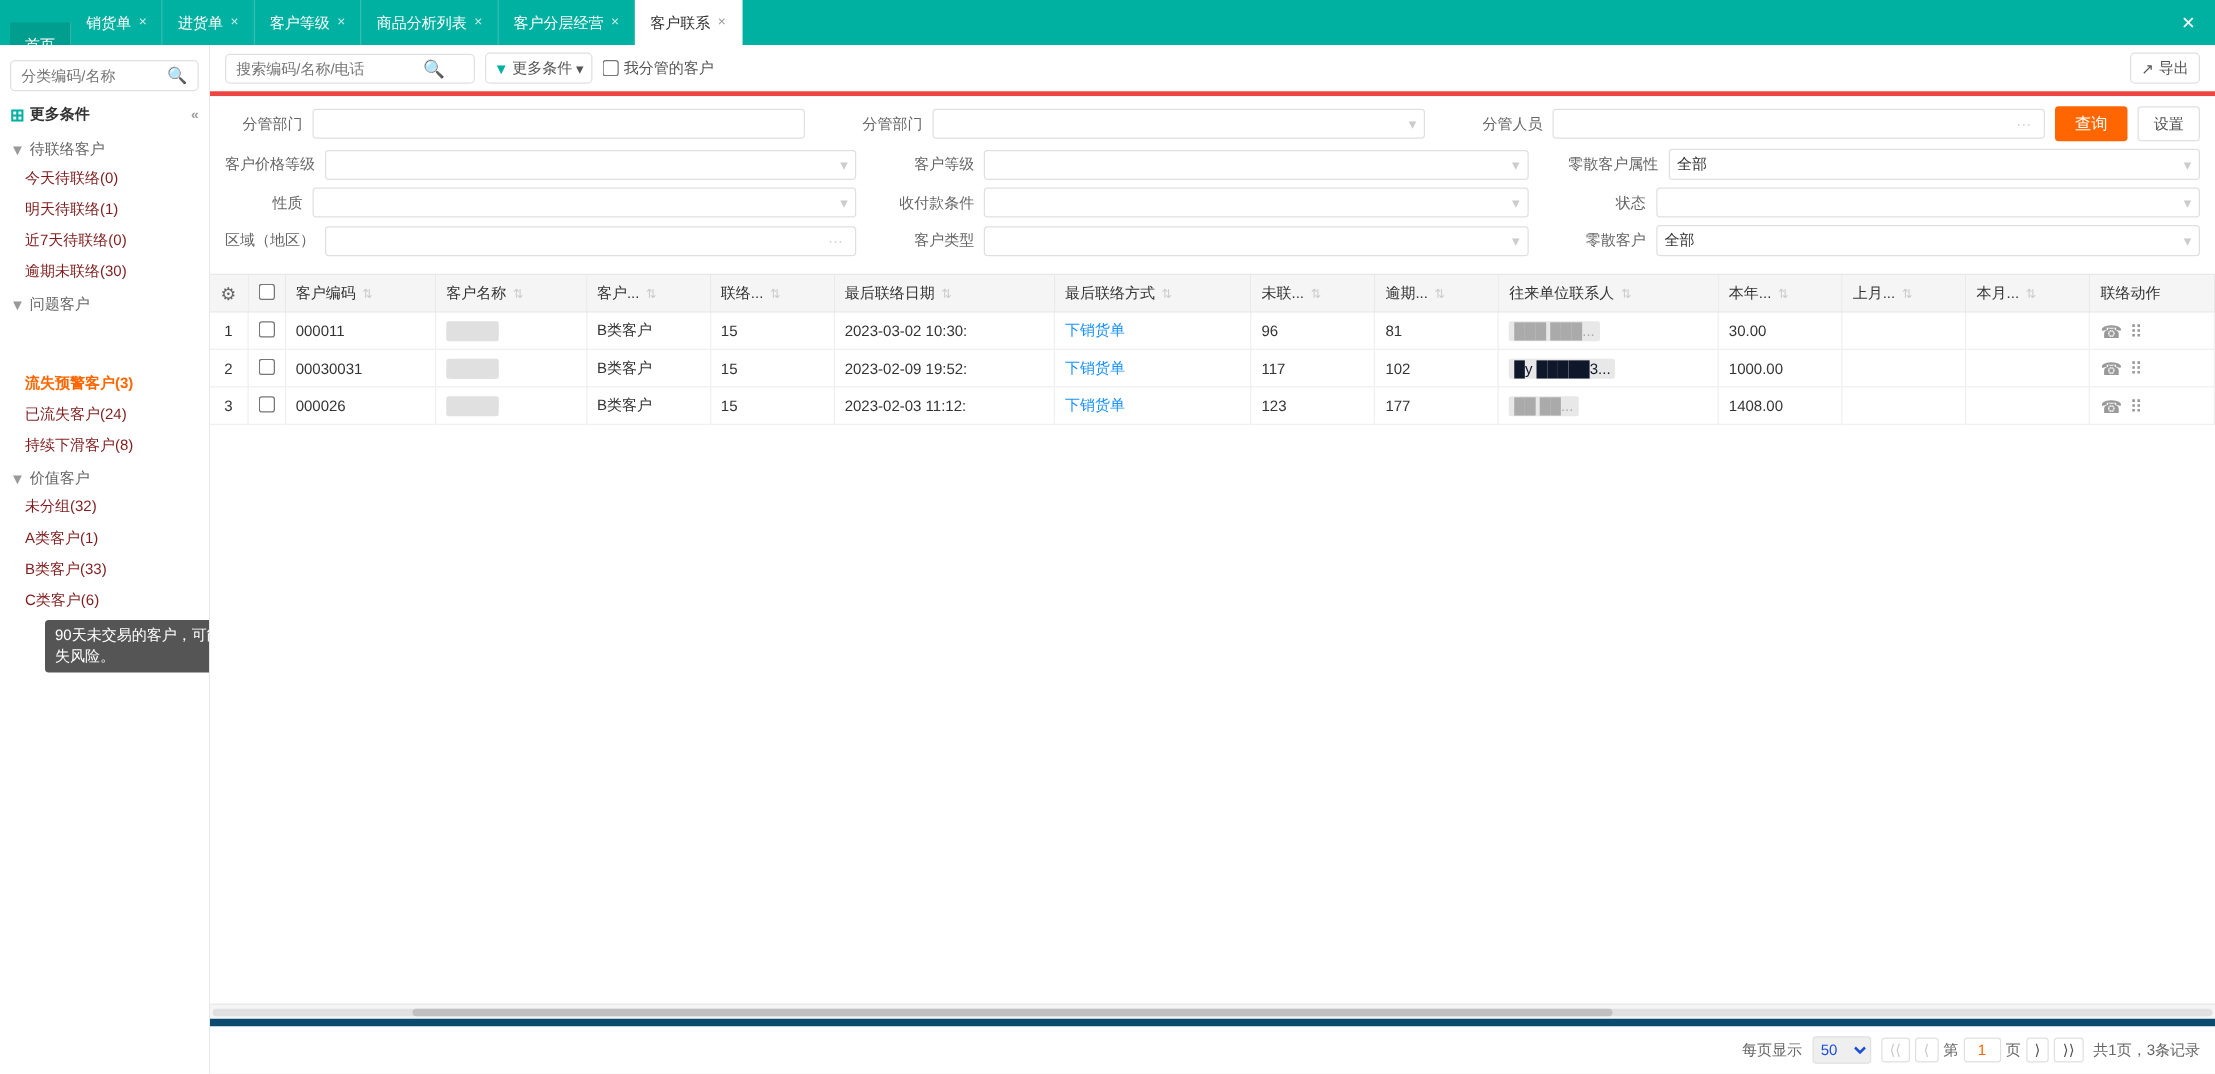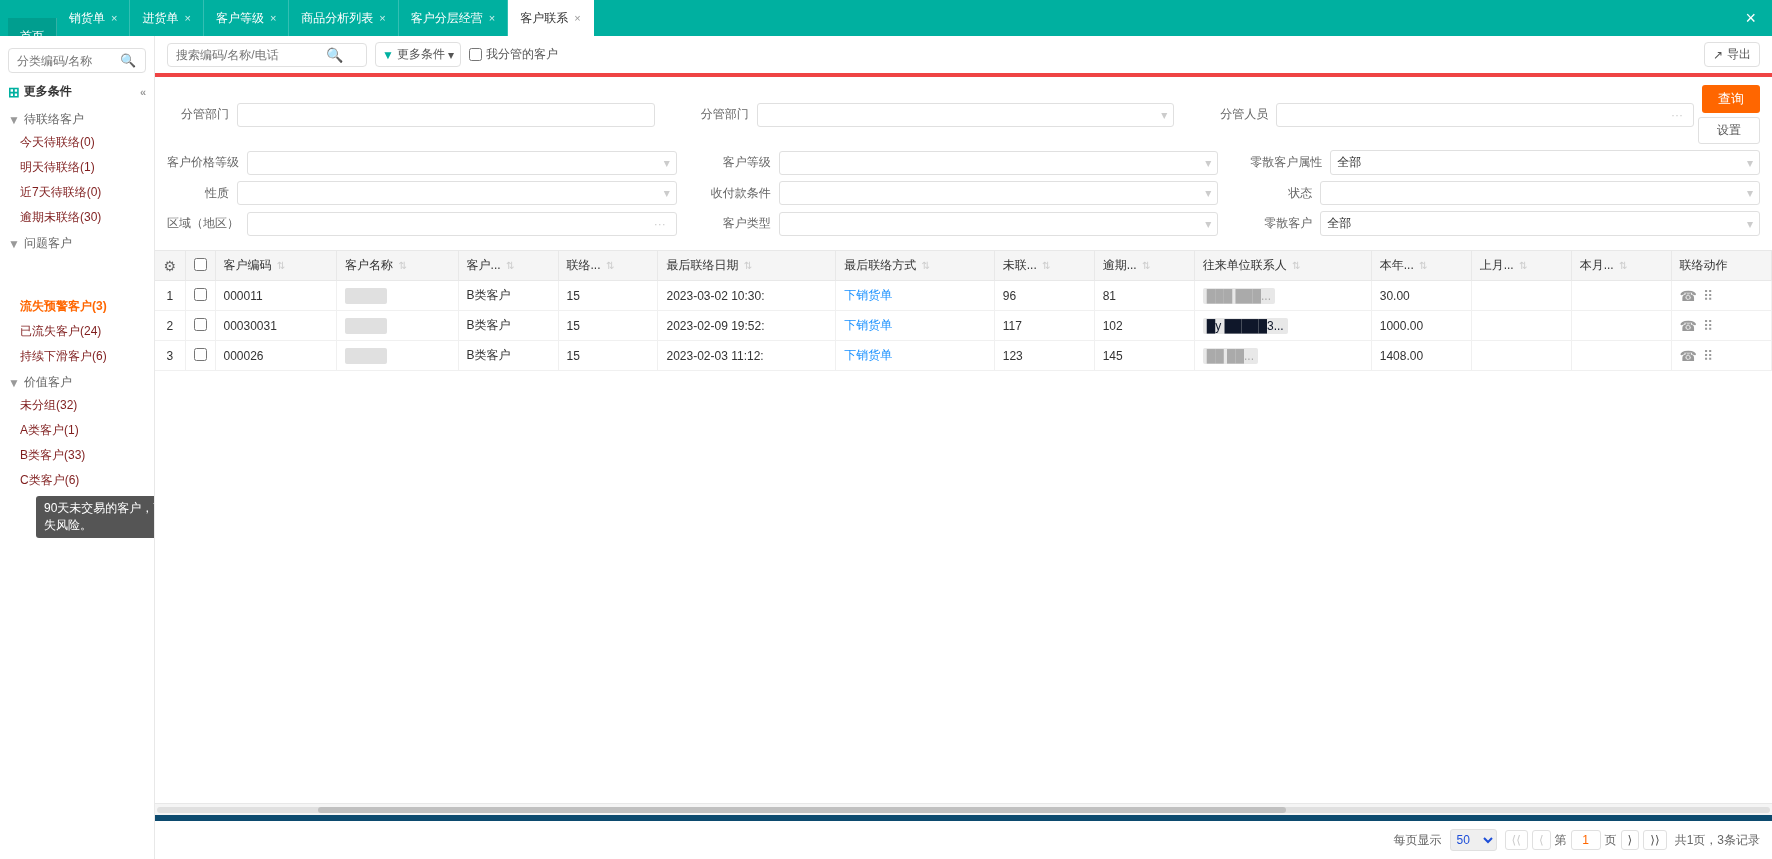--- a/index.html
+++ b/index.html
@@ -20,21 +20,21 @@
     .nav-tab .close-icon { margin-left: 6px; color: rgba(255,255,255,0.8); font-size: 11px; }
     .nav-tab.active .close-icon { color: #999; }
     .nav-spacer { flex: 1; }
     .nav-close { color: white; font-size: 18px; cursor: pointer; padding: 0 8px; }
 
     
     .main-layout { display: flex; height: calc(859px - 36px); }
 
     
     .sidebar {
-      width: 155px; background: white; border-right: 1px solid #e8e8e8;
+      width: 168px; background: white; border-right: 1px solid #e8e8e8;
       overflow-y: auto; flex-shrink: 0; padding-top: 8px;
     }
     .sidebar-search {
       display: flex; align-items: center; padding: 4px 8px; margin-bottom: 4px;
       border: 1px solid #e0e0e0; border-radius: 4px; margin: 4px 8px;
     }
     .sidebar-search input {
       border: none; outline: none; font-size: 12px; width: 100%; color: #333;
     }
     .sidebar-search-icon { color: #ccc; font-size: 13px; }
@@ -119,21 +119,21 @@
     .filter-dots { color: #ccc; cursor: pointer; padding: 0 4px; }
 
     .query-btn {
       background: #ff6600; color: white; border: none; border-radius: 3px;
       padding: 5px 16px; cursor: pointer; font-size: 13px; margin-left: 8px;
     }
     .setting-btn {
       background: white; color: #555; border: 1px solid #e0e0e0; border-radius: 3px;
       padding: 4px 12px; cursor: pointer; font-size: 12px; margin-left: 4px;
     }
-    .filter-actions { display: flex; flex-direction: column; gap: 4px; align-self: flex-start; padding-top: 0; }
+    .filter-actions { display: flex; gap: 4px; align-self: flex-start; padding-top: 0; }
 
     
     .table-area { flex: 1; overflow: auto; background: white; }
     table { width: 100%; border-collapse: collapse; }
     th {
       background: #f5f5f5; border-bottom: 1px solid #e8e8e8; border-right: 1px solid #e8e8e8;
       padding: 6px 8px; color: #333; white-space: nowrap; font-weight: normal;
       text-align: left; position: sticky; top: 0; z-index: 10;
     }
     th.sortable { cursor: pointer; }
@@ -260,21 +260,21 @@
         <span>90天未交易的客户，可能有流失风险。</span>
       </div>
     </div>
     <div class="sidebar-item active" style="margin-top: 40px;">
       <span>流失预警客户(3)</span>
     </div>
     <div class="sidebar-item">
       <span>已流失客户(24)</span>
     </div>
     <div class="sidebar-item">
-      <span>持续下滑客户(6)</span>
+      <span>持续下滑客户(8)</span>
     </div>
 
     <div class="sidebar-section-title">
       <span class="arrow">▼</span>
       <span>价值客户</span>
     </div>
     <div class="sidebar-item">
       <span>未分组(32)</span>
     </div>
     <div class="sidebar-item">
@@ -530,21 +530,21 @@
             <tr>
     <td style="text-align:center;">3</td>
     <td style="text-align:center;"><input type="checkbox" style=""></td>
     <td>000026</td>
     <td><span style="background:#e0e0e0;color:#e0e0e0;border-radius:2px;padding:1px 4px;">████</span></td>
     <td>B类客户</td>
     <td>15</td>
     <td>2023-02-03 11:12:</td>
     <td><a class="link-text">下销货单</a></td>
     <td>123</td>
-    <td>145</td>
+    <td>177</td>
     <td><span style="background:#e8e8e8;color:#aaa;border-radius:2px;padding:1px 4px;">██ ██...</span></td>
     <td>1408.00</td>
     <td></td>
     <td></td>
     <td>
       <div class="action-icons">
         <span class="action-icon" title="联系">☎</span>
         <span class="action-icon" title="更多">⠿</span>
       </div>
     </td>

